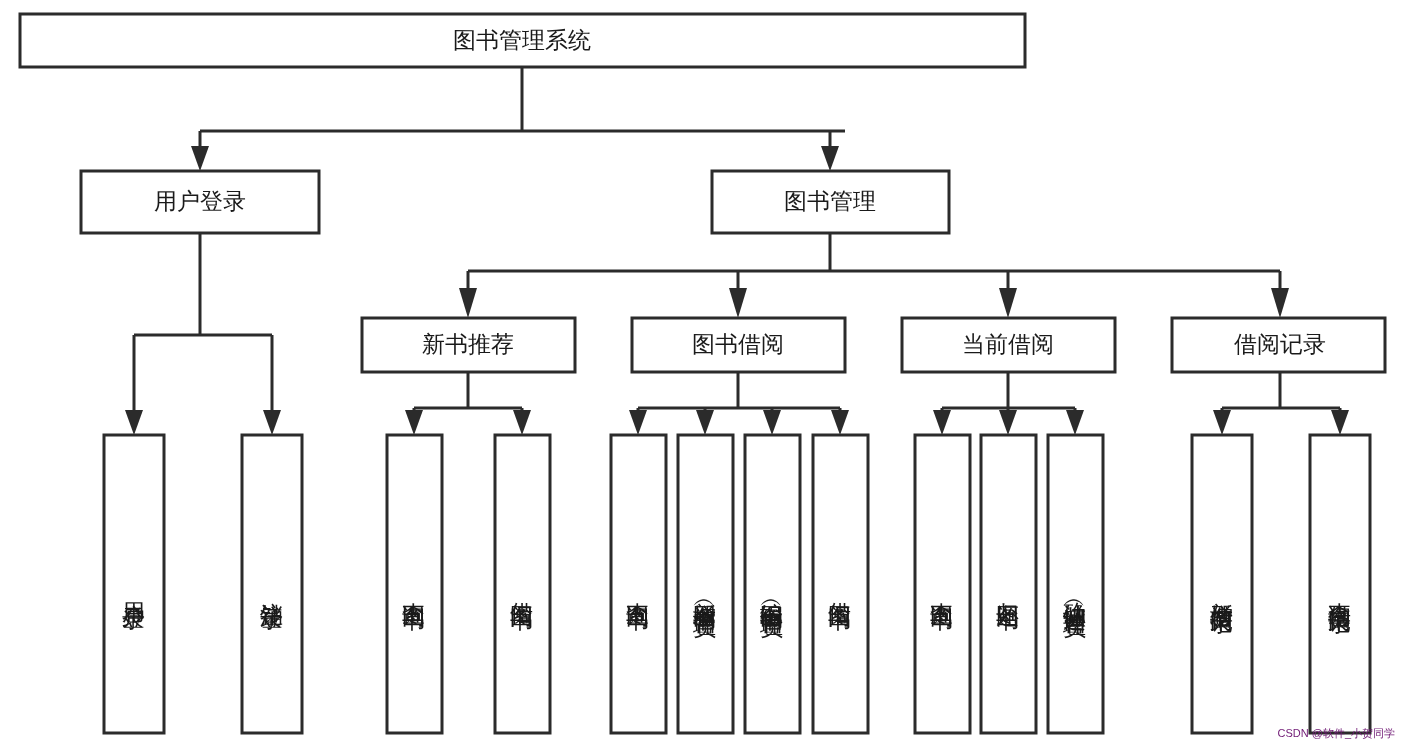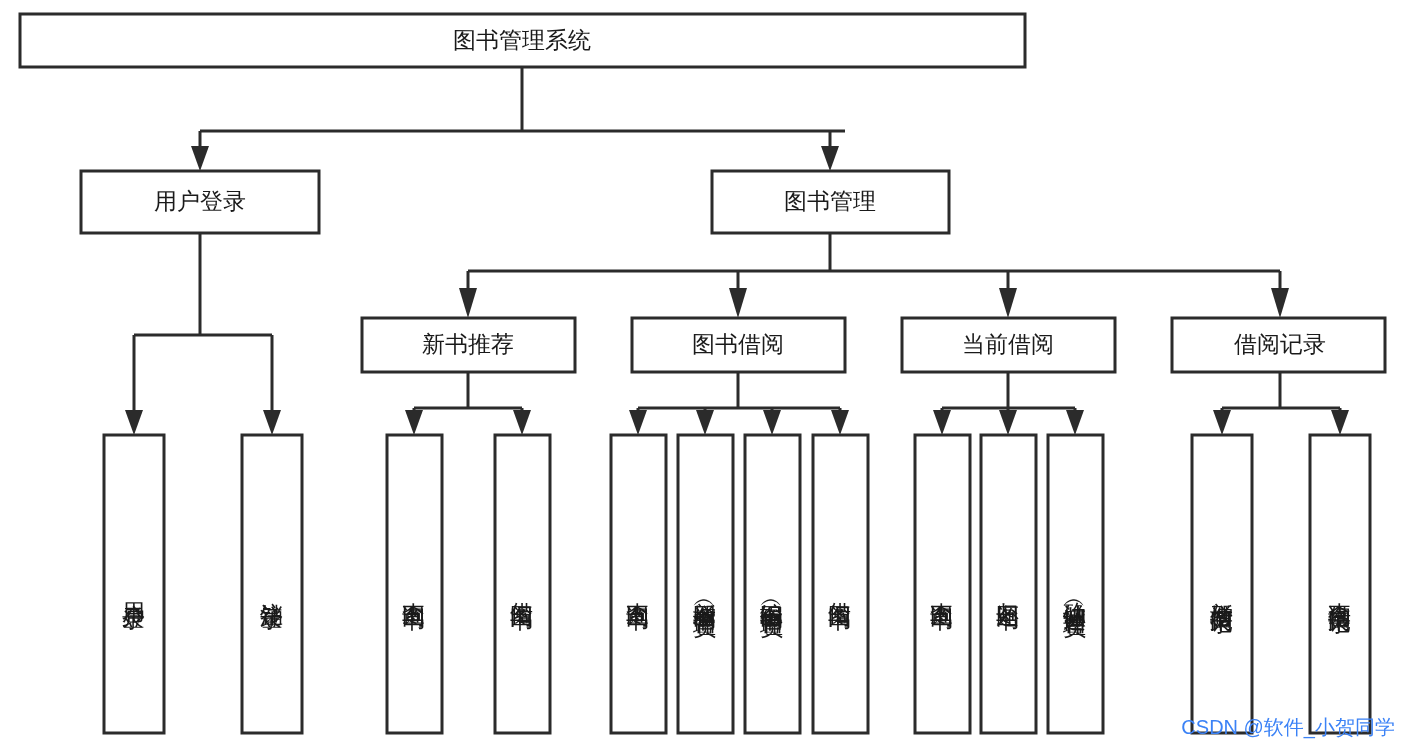--- a/index.html
+++ b/index.html
@@ -47,22 +47,22 @@
   }
   .arrow-head {
     fill: #2b2b2b;
     stroke: none;
   }
   .watermark {
     position: absolute;
     right: 10px;
     bottom: 6px;
     font-family: "Liberation Sans", "DejaVu Sans", sans-serif;
-    font-size: 20px;
-    color: #3b82f6;
+    font-size: 11px;
+    color: #701a75;
     white-space: nowrap;
     pointer-events: none;
     user-select: none;
     margin-left: 16px;
   }
 </style>
 </head>
 <body>
 
 <svg id="diagram" viewBox="0 0 1405 747" xmlns="http://www.w3.org/2000/svg">

